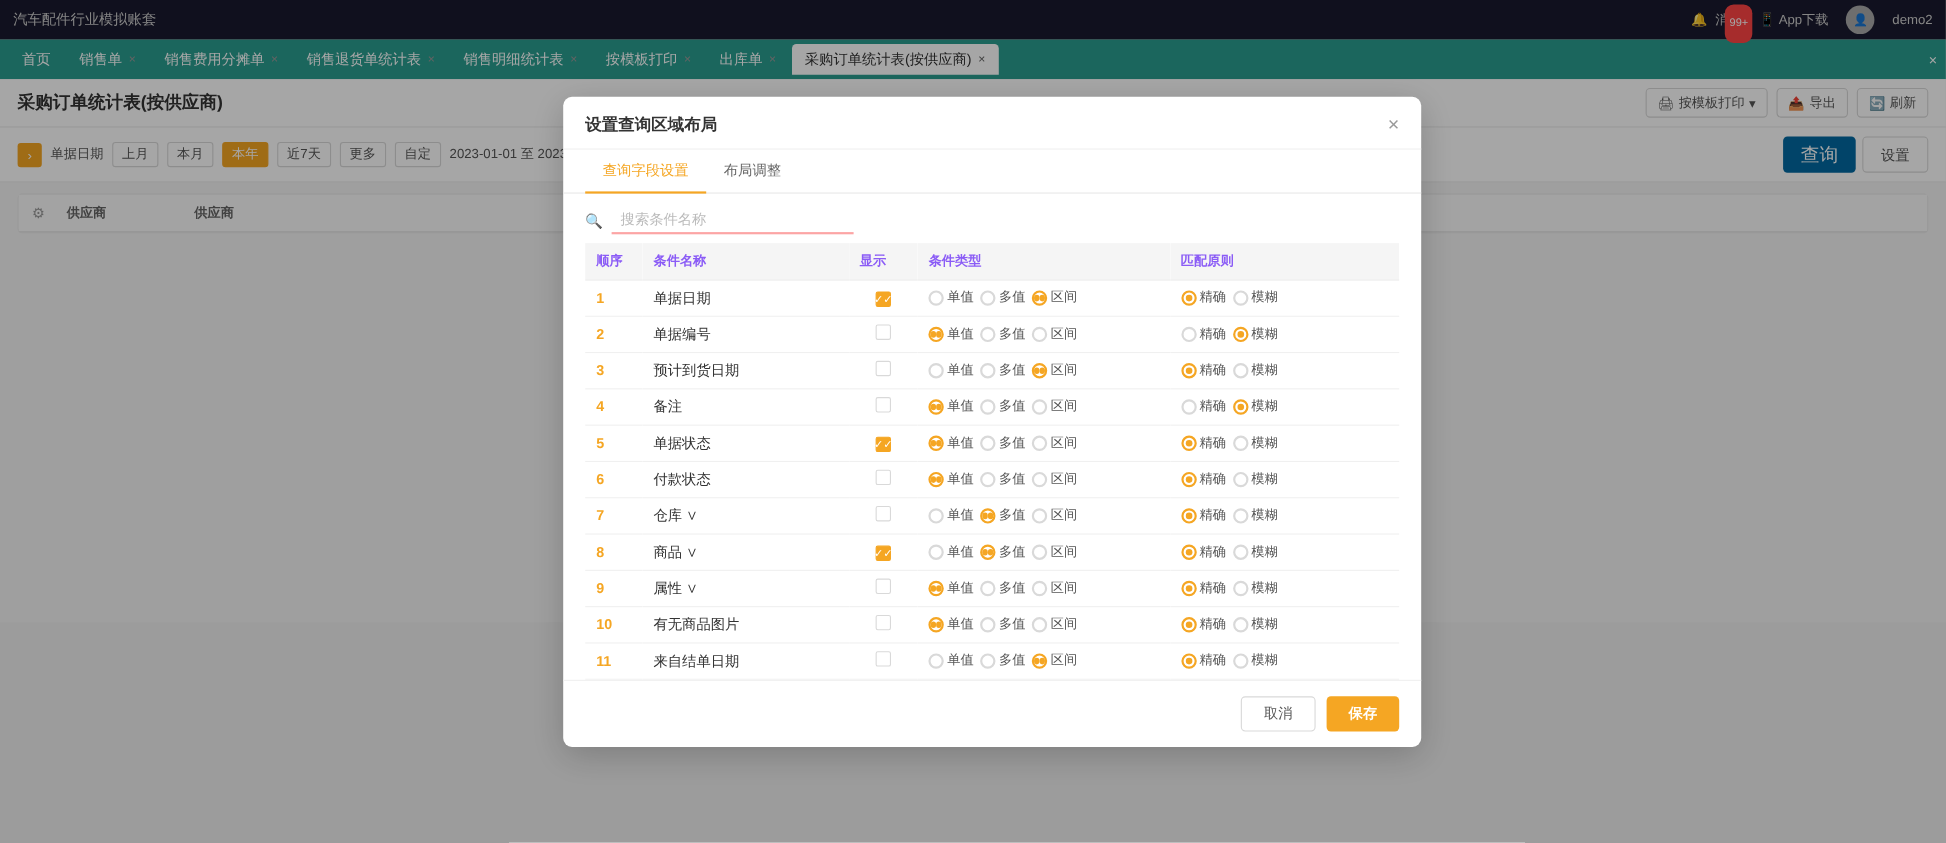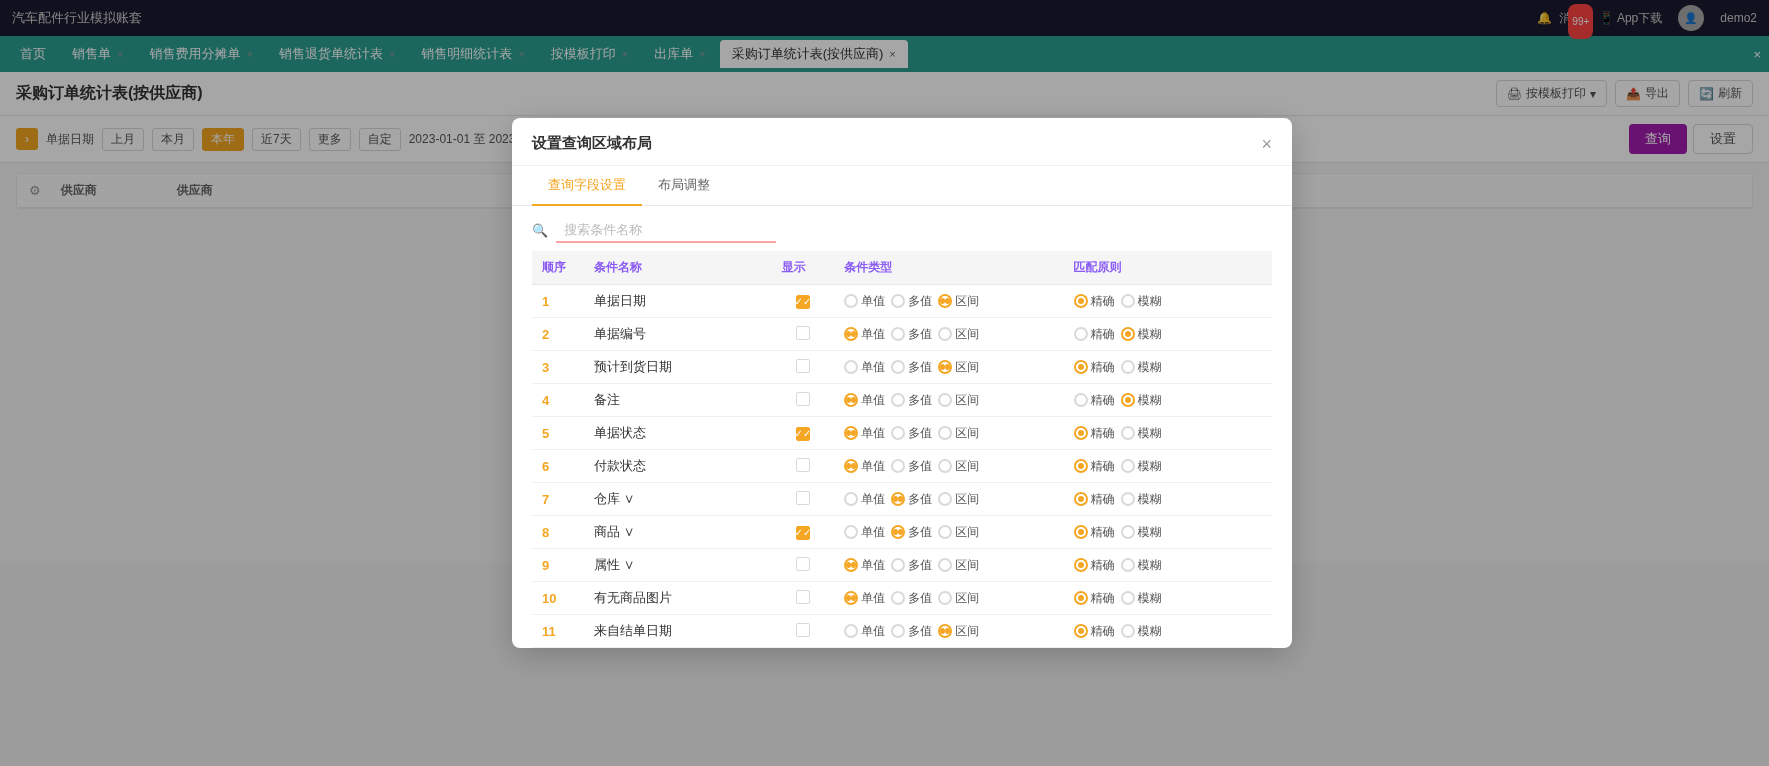--- a/index.html
+++ b/index.html
@@ -244,26 +244,26 @@
       border-radius: 4px;
       padding: 6px 20px;
       cursor: pointer;
       font-size: 13px;
       color: #fff;
       font-weight: bold;
     }
 
     
     .btn-query {
-      background: #a21caf;
+      background: #0369a1;
       border: none;
       border-radius: 4px;
       padding: 5px 16px;
       color: #fff;
-      font-size: 13px;
+      font-size: 17px;
       cursor: pointer;
     }
     .btn-set {
       background: #fff;
       border: 1px solid #d9d9d9;
       border-radius: 4px;
       padding: 5px 16px;
       color: #555;
       font-size: 13px;
       cursor: pointer;
@@ -813,14 +813,18 @@
                     <span style="width: 14px; height: 14px; border-radius: 50%; border: 2px solid rgb(217, 217, 217); display: inline-flex; align-items: center; justify-content: center; flex-shrink: 0;"></span>
                     <span>模糊</span>
                   </label>
                 </div>
               </td>
             </tr>
           </tbody>
       </table>
     </div>
 
+    <div class="modal-footer">
+      <button class="btn-cancel">取消</button>
+      <button class="btn-save">保存</button>
+    </div>
   </div>
 </div>
 
 </body></html>

